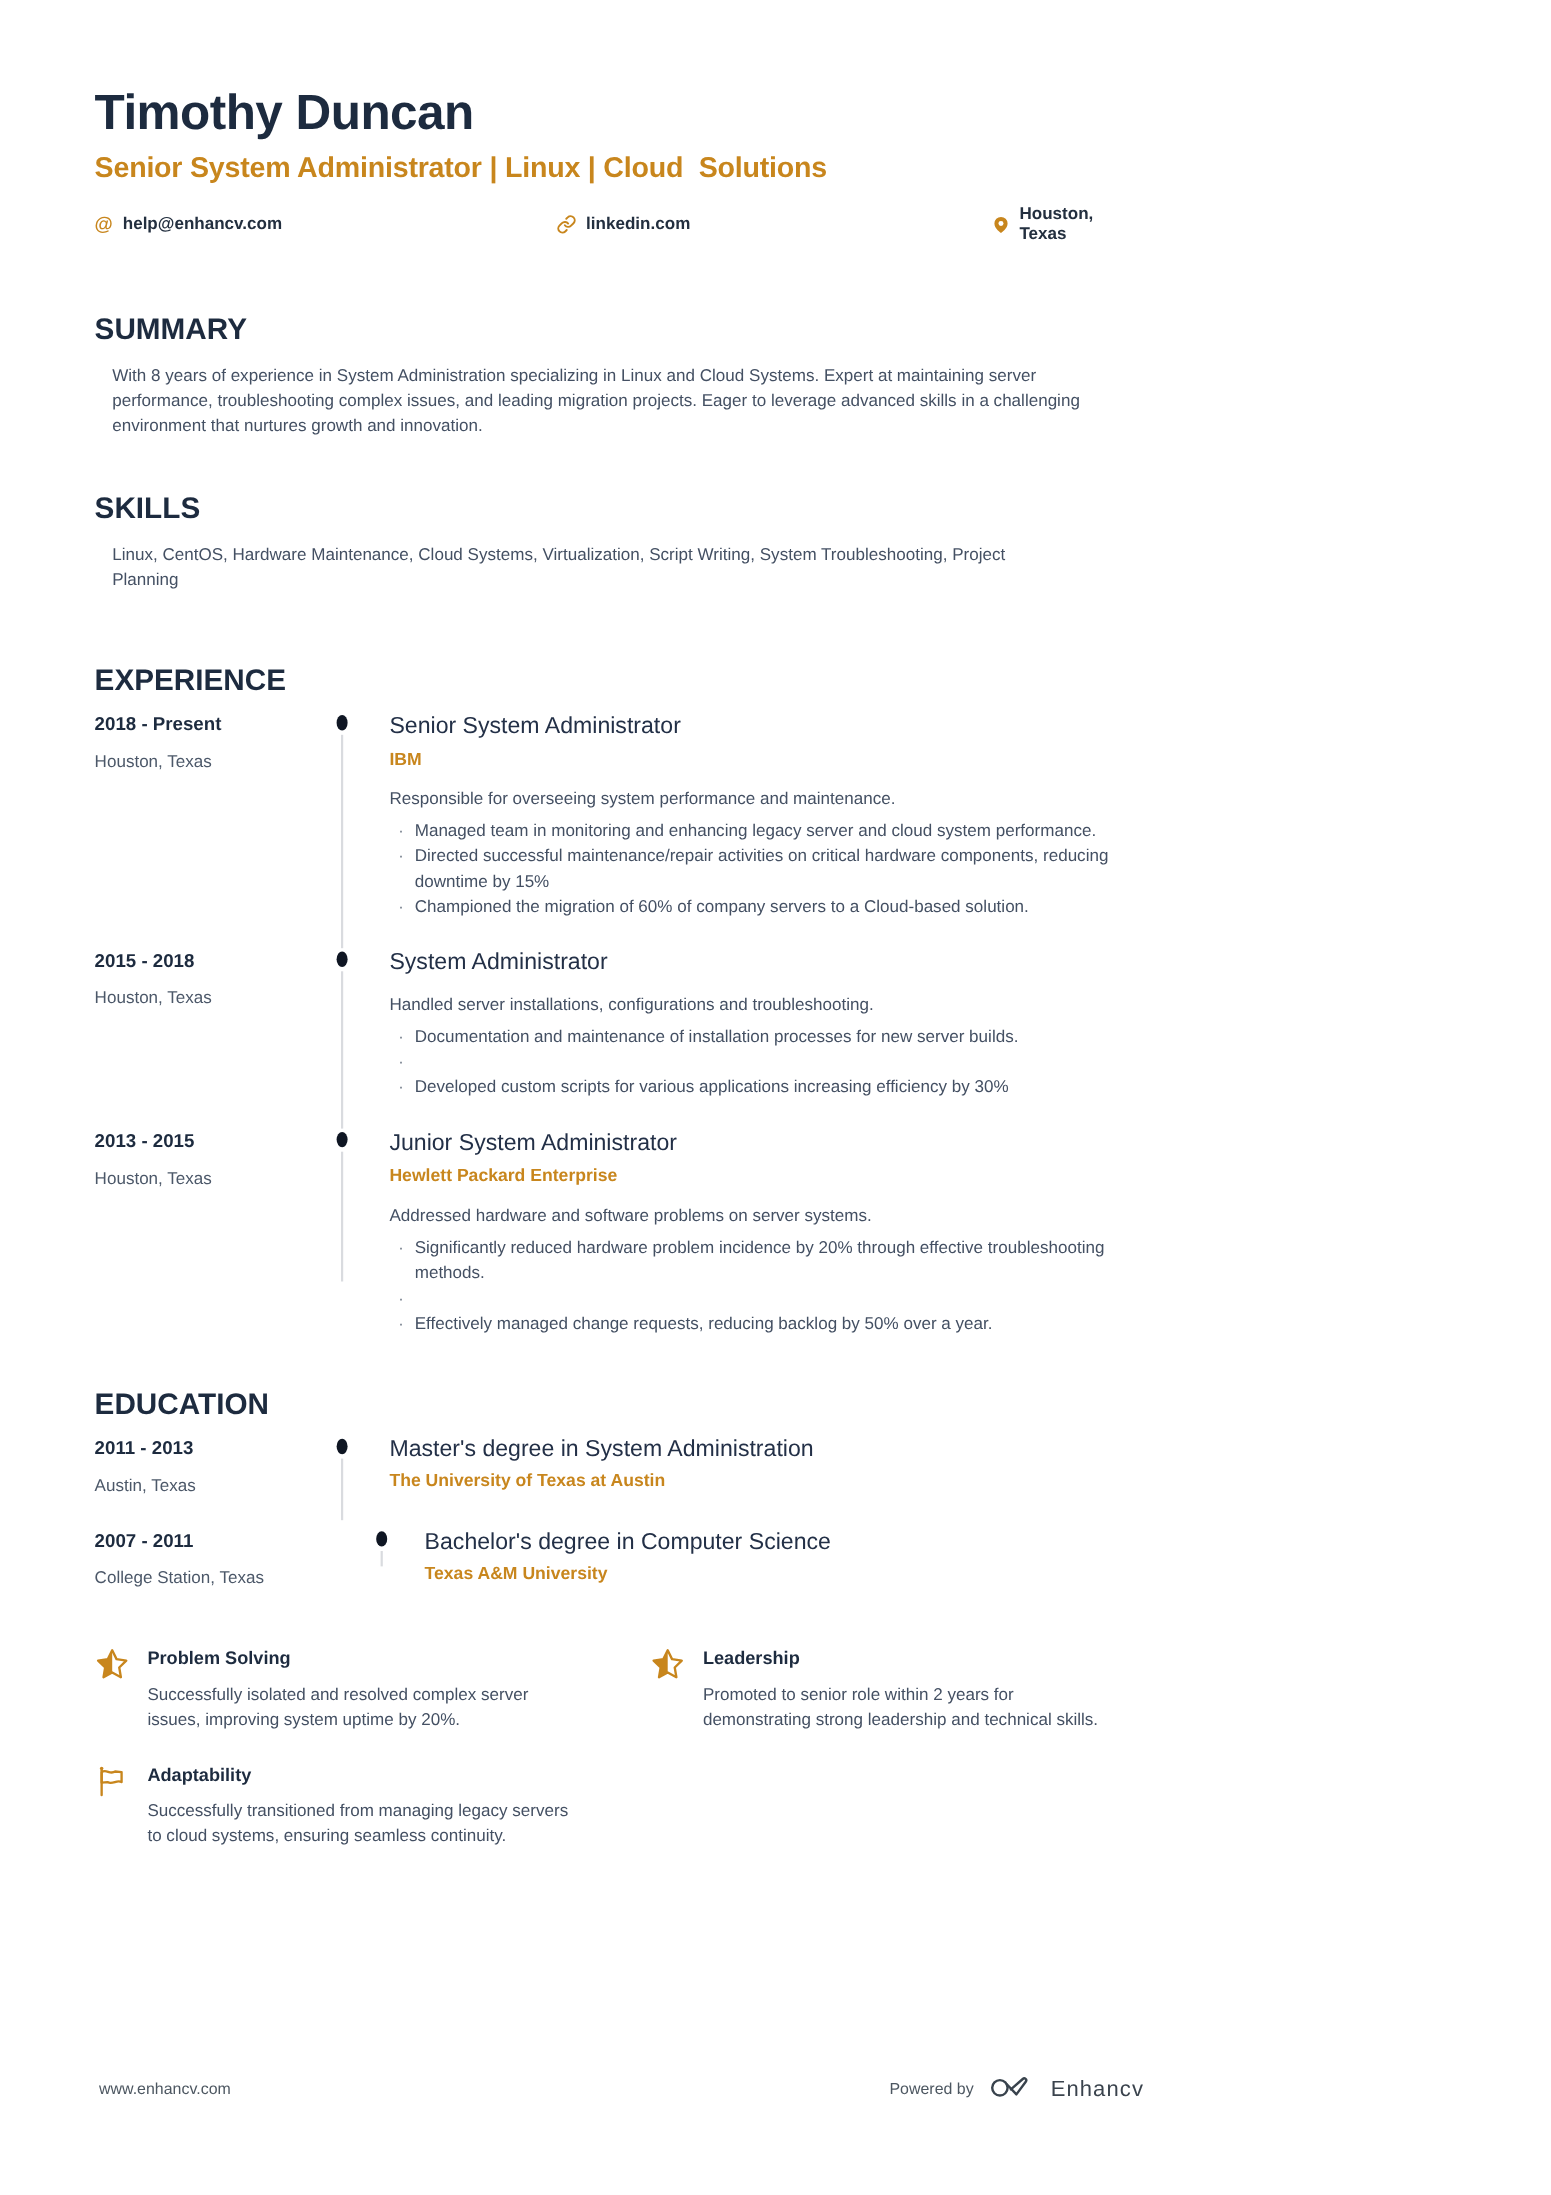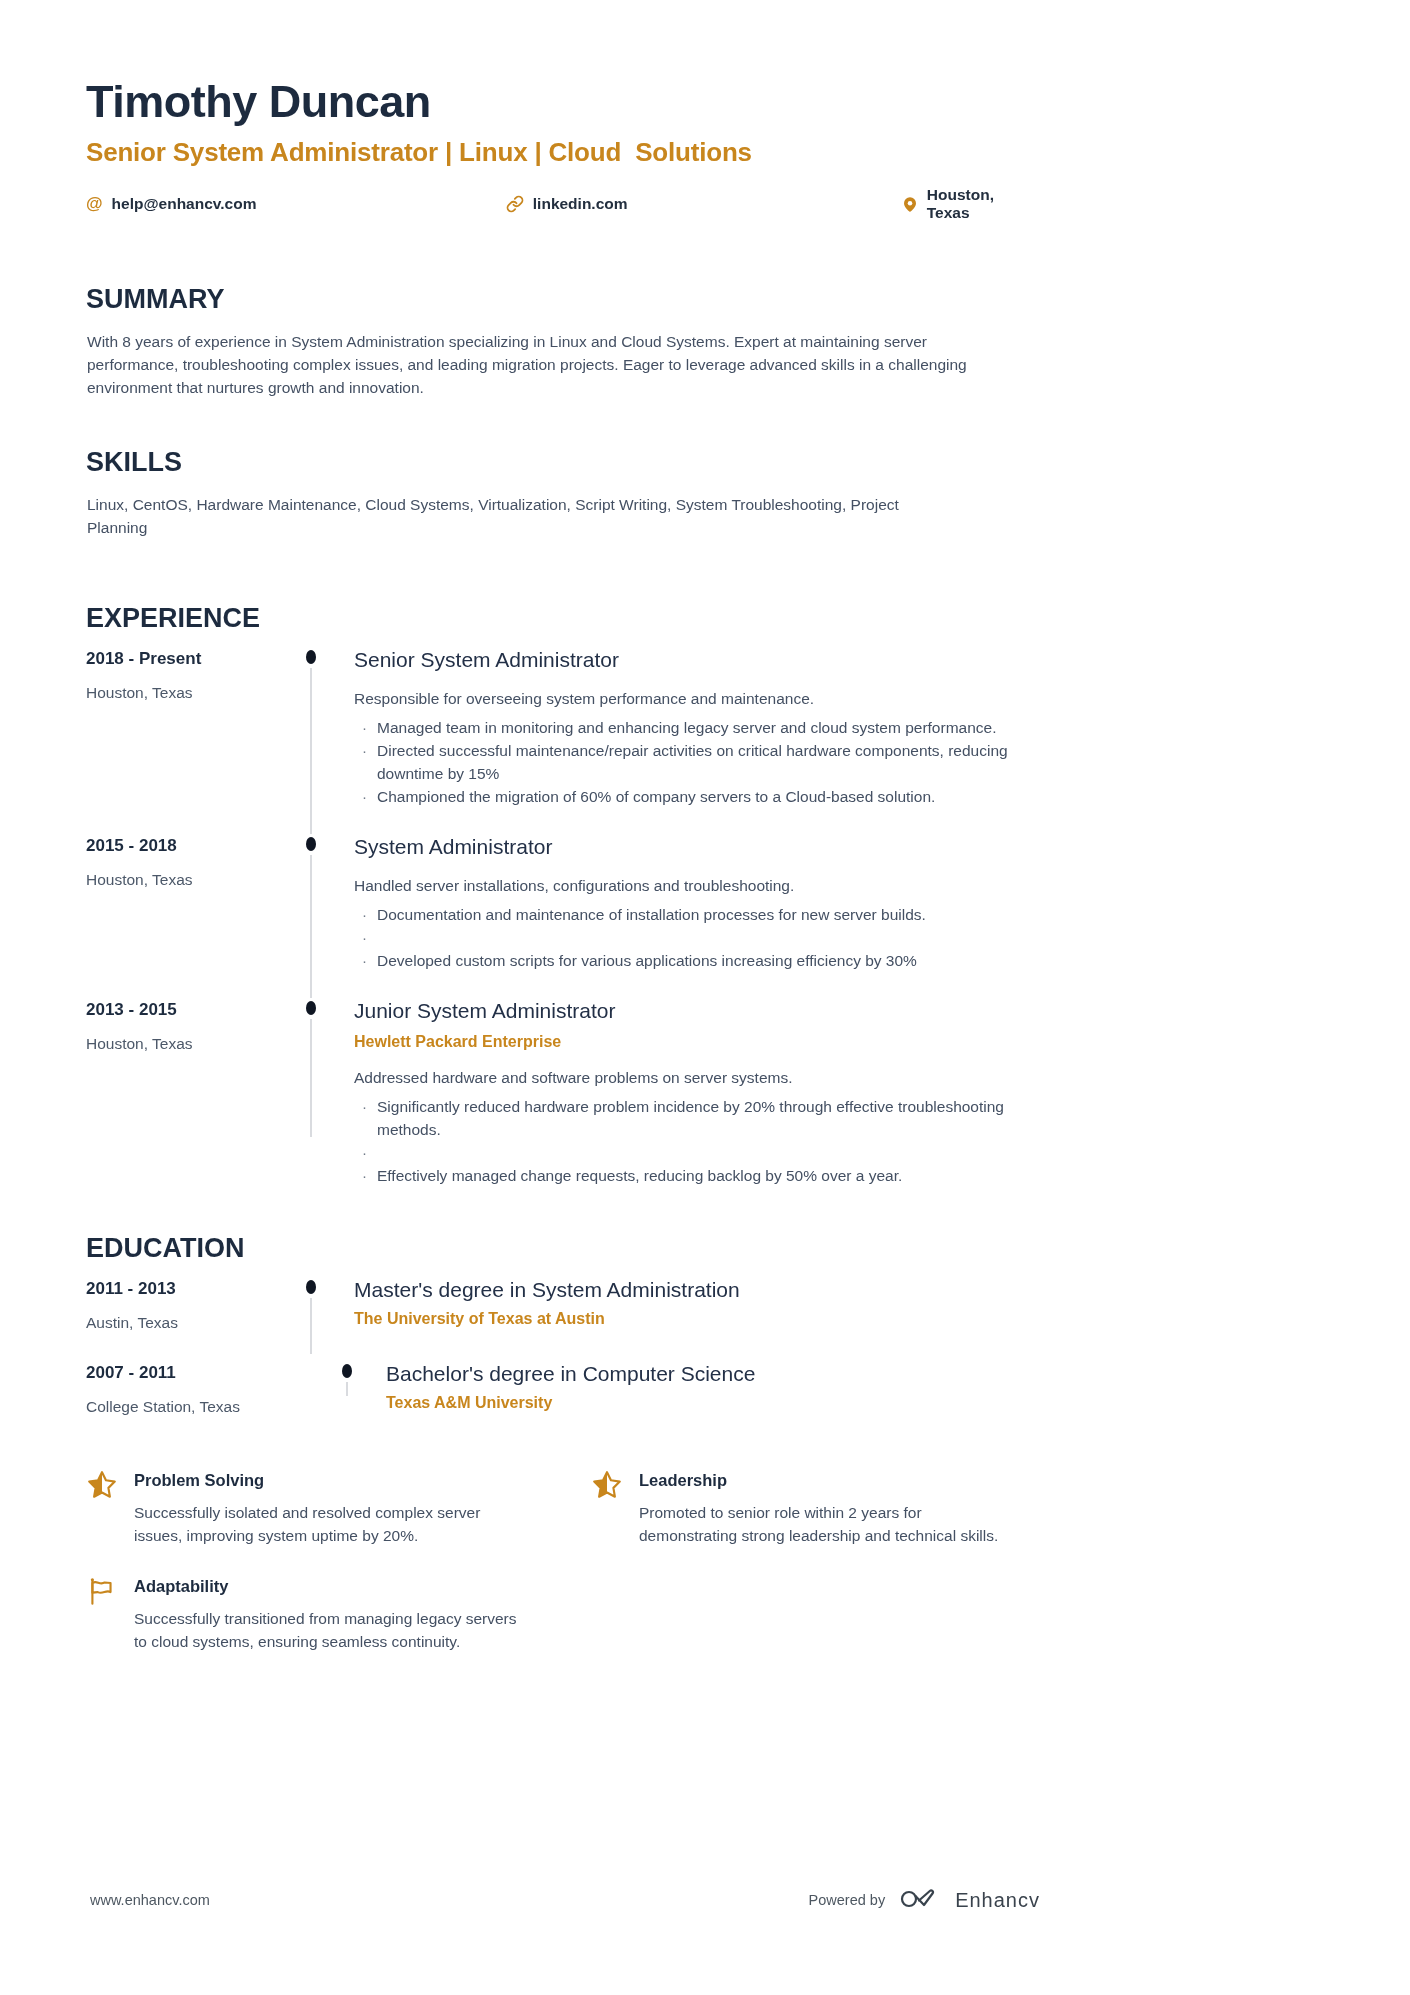--- a/index.html
+++ b/index.html
@@ -20,21 +20,21 @@
   .cicon { flex:0 0 auto; display:inline-flex; }
   
   .sec-heading { font-size:27px; line-height:30px; font-weight:700; color:#1d2b3f; margin:0; }
   .sec-summary { margin-top:62px; }
   .sec-skills  { margin-top:48px; }
   .sec-exp     { margin-top:64px; }
   .sec-edu     { margin-top:46px; }
   .sec-str     { margin-top:52px; }
   .body-text { font-size:15.5px; line-height:23px; color:#44506
 
-3; color:#445063; margin:16px 0 0 1px; max-width:950px; white-space:pre-line; }
+3; color:#445063; margin:16px 0 0 16px; max-width:950px; white-space:pre-line; }
   
   .entries { margin-top:14px; }
   .entry { display:grid; grid-template-columns:160px 108px 1fr; margin-bottom:26px; }
   .entry:last-child { margin-bottom:0; }
   .e-dates { font-size:17px; font-weight:700; color:#1d2b3f; line-height:24px; }
   .e-loc { font-size:15.5px; color:#4c5869; margin-top:12px; line-height:20px; }
   .tl { position:relative; }
   .tl-dot { position:absolute; left:60px; top:3px; width:10px; height:14px; border-radius:50%; background:#0f1623; }
   .tl-line { position:absolute; left:64px; top:21px; width:2px; background:#d9dbdf; }
   .xp1 .tl-line, .xp2 .tl-line { bottom:-26px; }
@@ -118,20 +118,21 @@
         <div>
           <div class="e-dates">2018 - Present</div>
           <div class="e-loc">Houston, Texas</div>
         </div>
         <div class="tl">
           <span class="tl-dot"></span>
           <span class="tl-line"></span>
         </div>
         <div class="e-body">
           <div class="e-role">Senior System Administrator</div>
+          <div class="e-company">IBM</div>
           <div class="e-desc">Responsible for overseeing system performance and maintenance.</div>
           <div class="bullets">
             <div class="bullet">
               <span class="b-marker">·</span>
               <span class="b-text">Managed team in monitoring and enhancing legacy server and cloud system performance.</span>
             </div>
             <div class="bullet">
               <span class="b-marker">·</span>
               <span class="b-text">Directed successful maintenance/repair activities on critical hardware components, reducing
 downtime by 15%</span>

